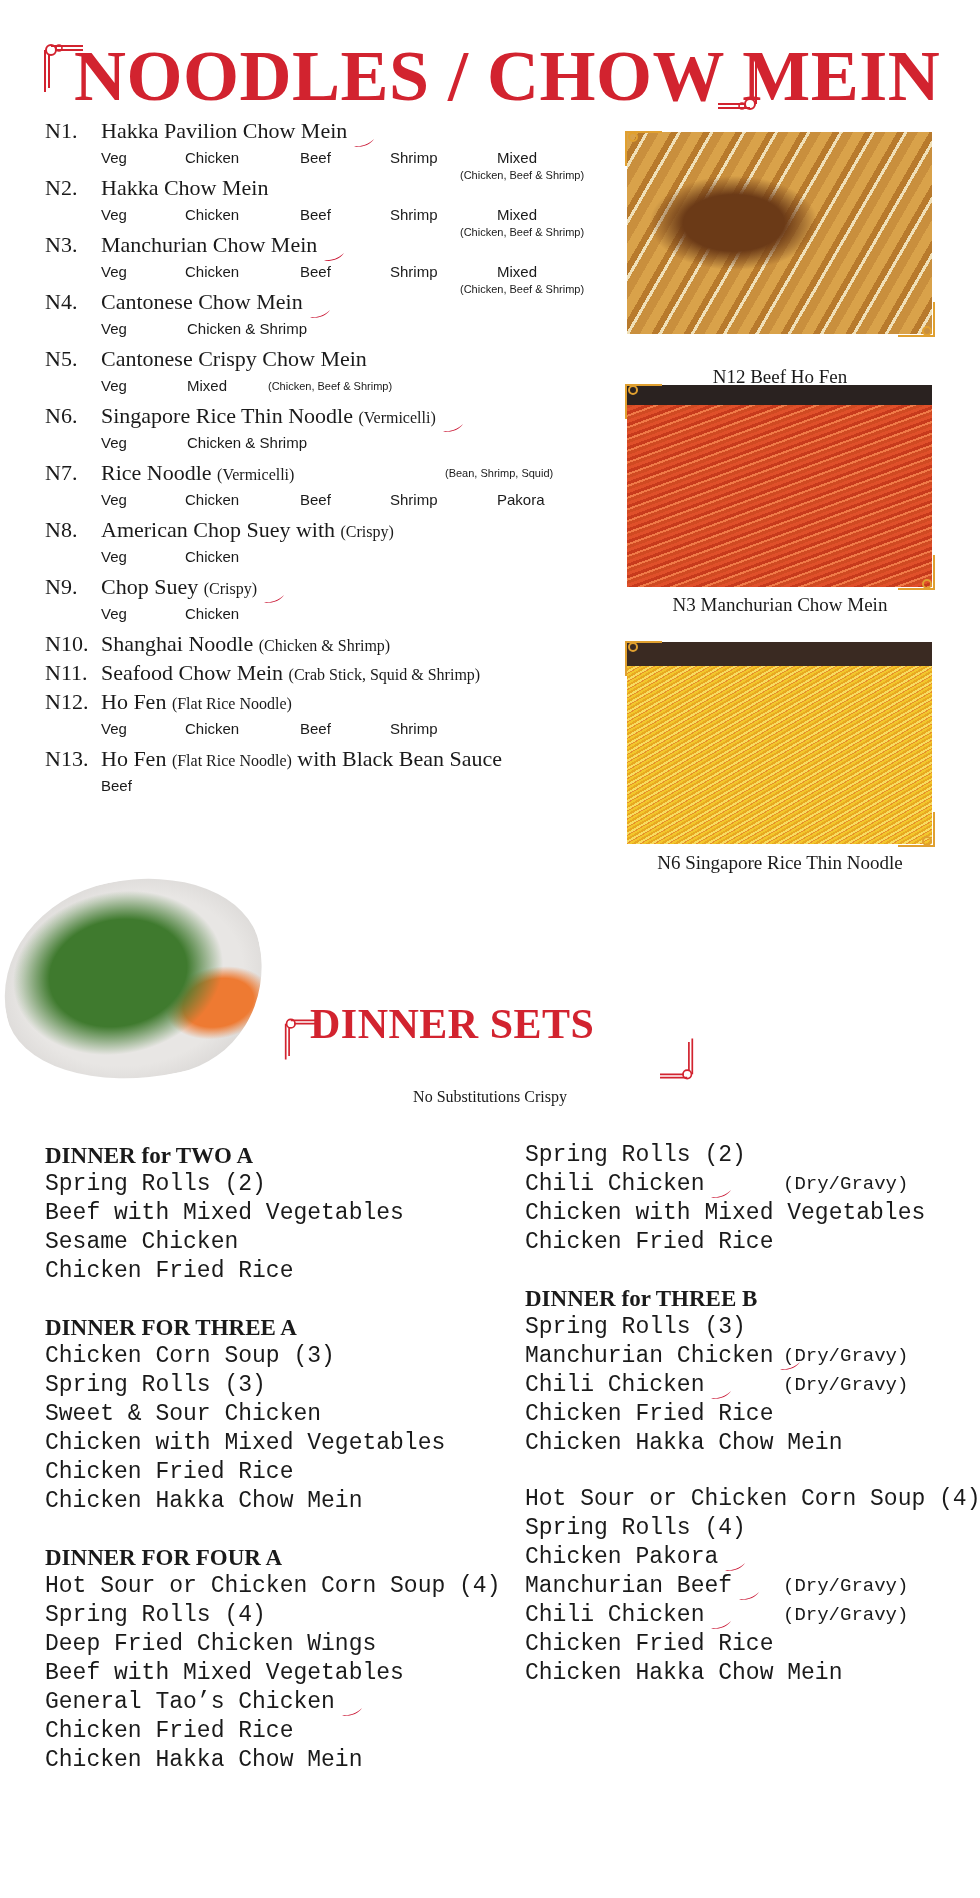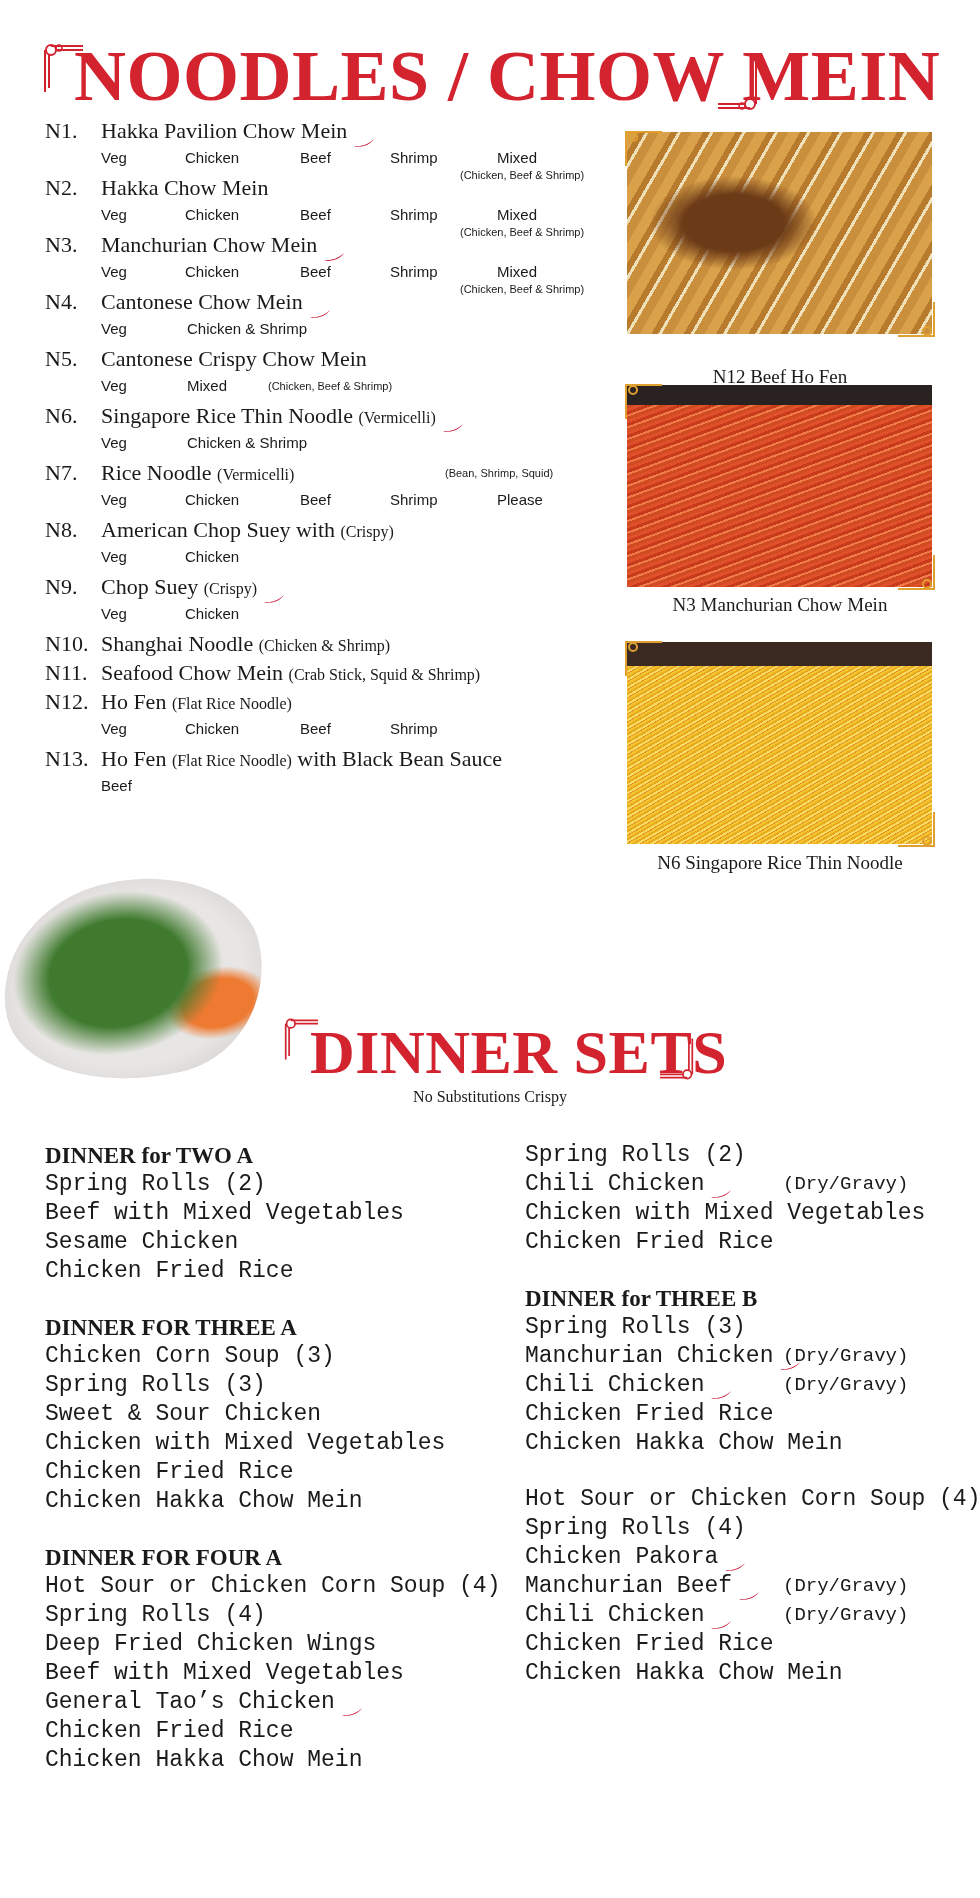--- a/index.html
+++ b/index.html
@@ -127,21 +127,21 @@
     </div>
     <div class="item-row" style="top: 460px;">
       <span class="item-num">N7.</span>
       <span class="item-name"><span>Rice Noodle</span> <span class="paren">(Vermicelli)</span></span>
     </div>
     <div class="opt-row" style="top: 491px; left: 0px;">
       <span class="opt" style="left: 101px;">Veg</span>
       <span class="opt" style="left: 185px;">Chicken</span>
       <span class="opt" style="left: 300px;">Beef</span>
       <span class="opt" style="left: 390px;">Shrimp</span>
-      <span class="opt" style="left: 497px;">Please</span>
+      <span class="opt" style="left: 497px;">Pakora</span>
     </div>
     <span class="note" style="left: 445px; top: 467px;">(Bean, Shrimp, Squid)</span>
     <div class="item-row" style="top: 517px;">
       <span class="item-num">N8.</span>
       <span class="item-name"><span>American Chop Suey with</span> <span class="paren">(Crispy)</span></span>
     </div>
     <div class="opt-row" style="top: 548px; left: 0px;">
       <span class="opt" style="left: 101px;">Veg</span>
       <span class="opt" style="left: 185px;">Chicken</span>
     </div>
@@ -229,21 +229,21 @@
                  radial-gradient(ellipse at 80% 70%, #ee7a32 0 12%, transparent 18%),
                  radial-gradient(ellipse at 50% 50%, #e8e6e4 0 60%, #c9c6c4 100%);
      transform: rotate(-12deg);"></div>
 
 <div class="orn" style="left:284px;top:1016px;">
   <svg width="34" height="46" viewBox="0 0 40 52">
       <path d="M2 50 V8 M6 46 V12 M8 4 H40 M12 8 H40" stroke="#d2232f" stroke-width="2" fill="none"></path>
       <circle cx="8" cy="8" r="5" stroke="#d2232f" stroke-width="2" fill="none"></circle>
     </svg>
 </div>
-<div class="section-header" style="left:310px;top:1022px;font-size:62px;line-height:60px;">DINNER SETS</div>
+<div class="section-header" style="left:310px;top:994px;font-size:42px;line-height:60px;">DINNER SETS</div>
 <div class="orn" style="left:660px;top:1036px;">
   <svg width="34" height="46" viewBox="0 0 40 52">
       <path d="M38 2 V44 M34 6 V40 M32 48 H0 M28 44 H0" stroke="#d2232f" stroke-width="2" fill="none"></path>
       <circle cx="32" cy="44" r="5" stroke="#d2232f" stroke-width="2" fill="none"></circle>
     </svg>
 </div>
 <div class="abs" style="left:340px;width:300px;top:1088px;text-align:center;font-size:16px;">No Substitutions Crispy</div>
 
 <div class="dinner-col" id="dinner-left" style="left:45px;top:1141px;">
     <div class="set-block">

